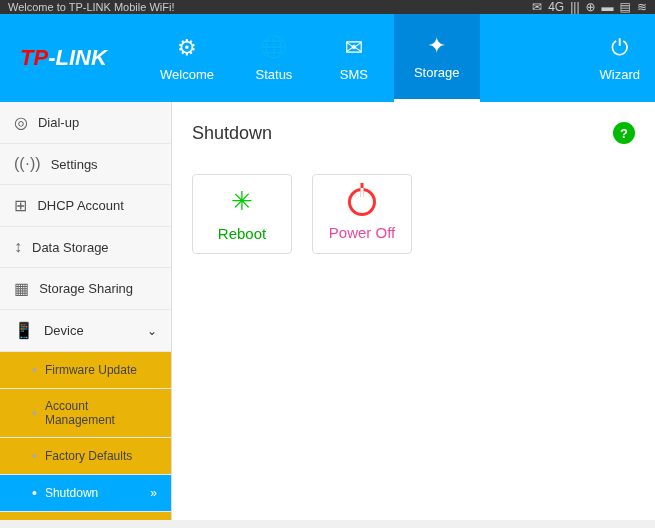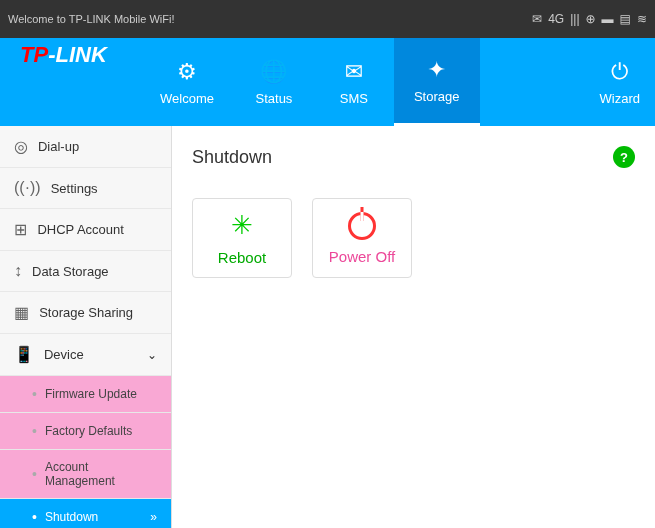--- a/index.html
+++ b/index.html
@@ -6,35 +6,36 @@
     body { font-family: Arial, sans-serif; width: 655px; height: 528px; overflow: hidden; background: #f0f0f0; }
 
     
     .status-bar {
       background: #333;
       color: #ccc;
       font-size: 11px;
       padding: 3px 8px;
       display: flex;
       align-items: center;
-      height: 38px;
+      height: 14px;
     }
     .status-bar-text { flex: 1; }
     .status-icons { display: flex; gap: 6px; align-items: center; }
     .status-icon { font-size: 12px; color: #ccc; }
 
     
     .navbar {
       background: #00aaff;
       display: flex;
       align-items: stretch;
       height: 88px;
     }
     .navbar-brand {
       display: flex;
+      align-items: center;
       padding: 4px 20px;
       min-width: 140px;
     }
     .brand-text {
       color: white;
       font-size: 22px;
       font-weight: bold;
       font-style: italic;
     }
     .brand-tp { color: #ff0000; }
@@ -105,21 +106,21 @@
     
     .sidebar-subitem {
       display: flex;
       align-items: center;
       padding: 10px 14px 10px 32px;
       font-size: 12px;
       color: #444;
       cursor: pointer;
       border-bottom: 1px solid #e8e8e8;
       gap: 8px;
-      background: #f9a8d4;
+      background: #eab308;
     }
     .sidebar-subitem.active {
       background: #00aaff;
       color: white;
     }
     .sidebar-subitem::before {
       content: '•';
       font-size: 14px;
       color: #aaa;
     }
@@ -297,24 +298,24 @@
     <div class="sidebar-item">
       <span class="item-icon">📱</span>
       <span>Device</span>
       <span class="item-arrow">⌄</span>
     </div>
 
     <div class="sidebar-subitem">
       <span>Firmware Update</span>
     </div>
     <div class="sidebar-subitem">
+      <span>Account Management</span>
+    </div>
+    <div class="sidebar-subitem">
       <span>Factory Defaults</span>
-    </div>
-    <div class="sidebar-subitem">
-      <span>Account Management</span>
     </div>
     <div class="sidebar-subitem active">
       <span>Shutdown</span>
       <span class="sub-arrow">»</span>
     </div>
     <div class="sidebar-subitem">
       
     </div>
 
   </div>

